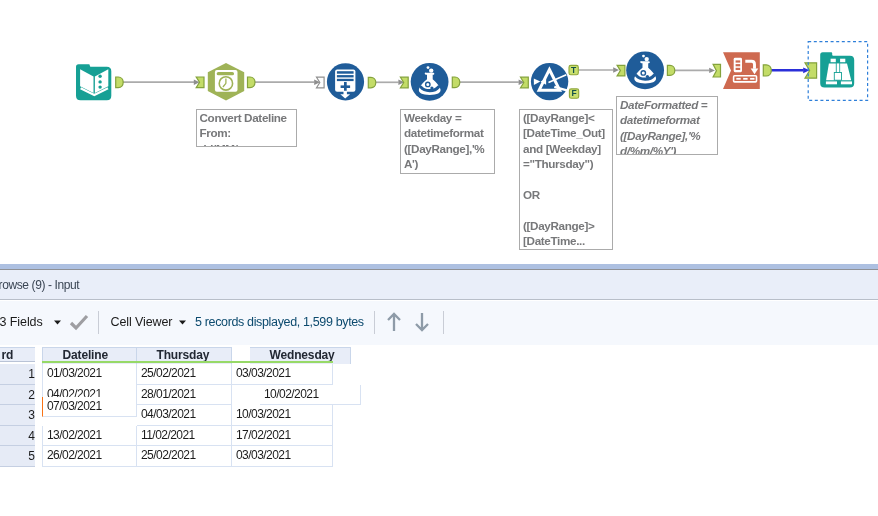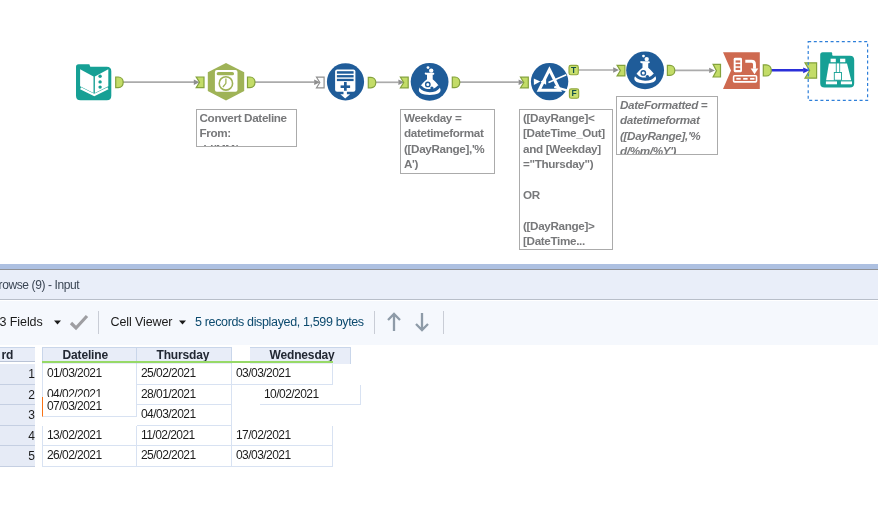--- a/index.html
+++ b/index.html
@@ -204,20 +204,21 @@
 <div class="dc" style="left:41.5px;top:364.4px;width:95px;height:30px;line-height:19px;border-left:1px solid #d8e2f2;">01/03/2021</div>
 <div class="dc" style="left:136.5px;top:364.4px;width:95px;height:20.4px;line-height:19px;">25/02/2021</div>
 <div class="dc" style="left:231.5px;top:364.4px;width:101px;height:20.4px;line-height:19px;">03/03/2021</div>
 
 <div class="dc" style="left:41.5px;top:384.8px;width:95px;height:20.4px;line-height:19px;border-left:1px solid #d8e2f2;">04/02/2021</div>
 <div class="dc" style="left:136.5px;top:384.8px;width:95px;height:20.4px;line-height:19px;">28/01/2021</div>
 <div class="dc" style="left:231.5px;top:384.8px;width:101px;height:20.4px;line-height:19px;margin-left:28px;">10/02/2021</div>
 
 <div class="dc" style="left:41.5px;top:397px;width:95px;height:20.4px;line-height:19px;border-left:1px solid #f97316;">07/03/2021</div>
 <div class="dc" style="left:136.5px;top:405.2px;width:95px;height:20.4px;line-height:19px;">04/03/2021</div>
+<div class="dc" style="left:231.5px;top:405.2px;width:101px;height:20.4px;line-height:19px;">10/03/2021</div>
 
 <div class="dc" style="left:41.5px;top:425.6px;width:95px;height:20.4px;line-height:19px;border-left:1px solid #d8e2f2;">13/02/2021</div>
 <div class="dc" style="left:136.5px;top:425.6px;width:95px;height:20.4px;line-height:19px;">11/02/2021</div>
 <div class="dc" style="left:231.5px;top:425.6px;width:101px;height:20.4px;line-height:19px;">17/02/2021</div>
 
 <div class="dc" style="left:41.5px;top:446px;width:95px;height:20.6px;line-height:19px;border-left:1px solid #d8e2f2;">26/02/2021</div>
 <div class="dc" style="left:136.5px;top:446px;width:95px;height:20.6px;line-height:19px;">25/02/2021</div>
 <div class="dc" style="left:231.5px;top:446px;width:101px;height:20.6px;line-height:19px;">03/03/2021</div>
 
 </div>

